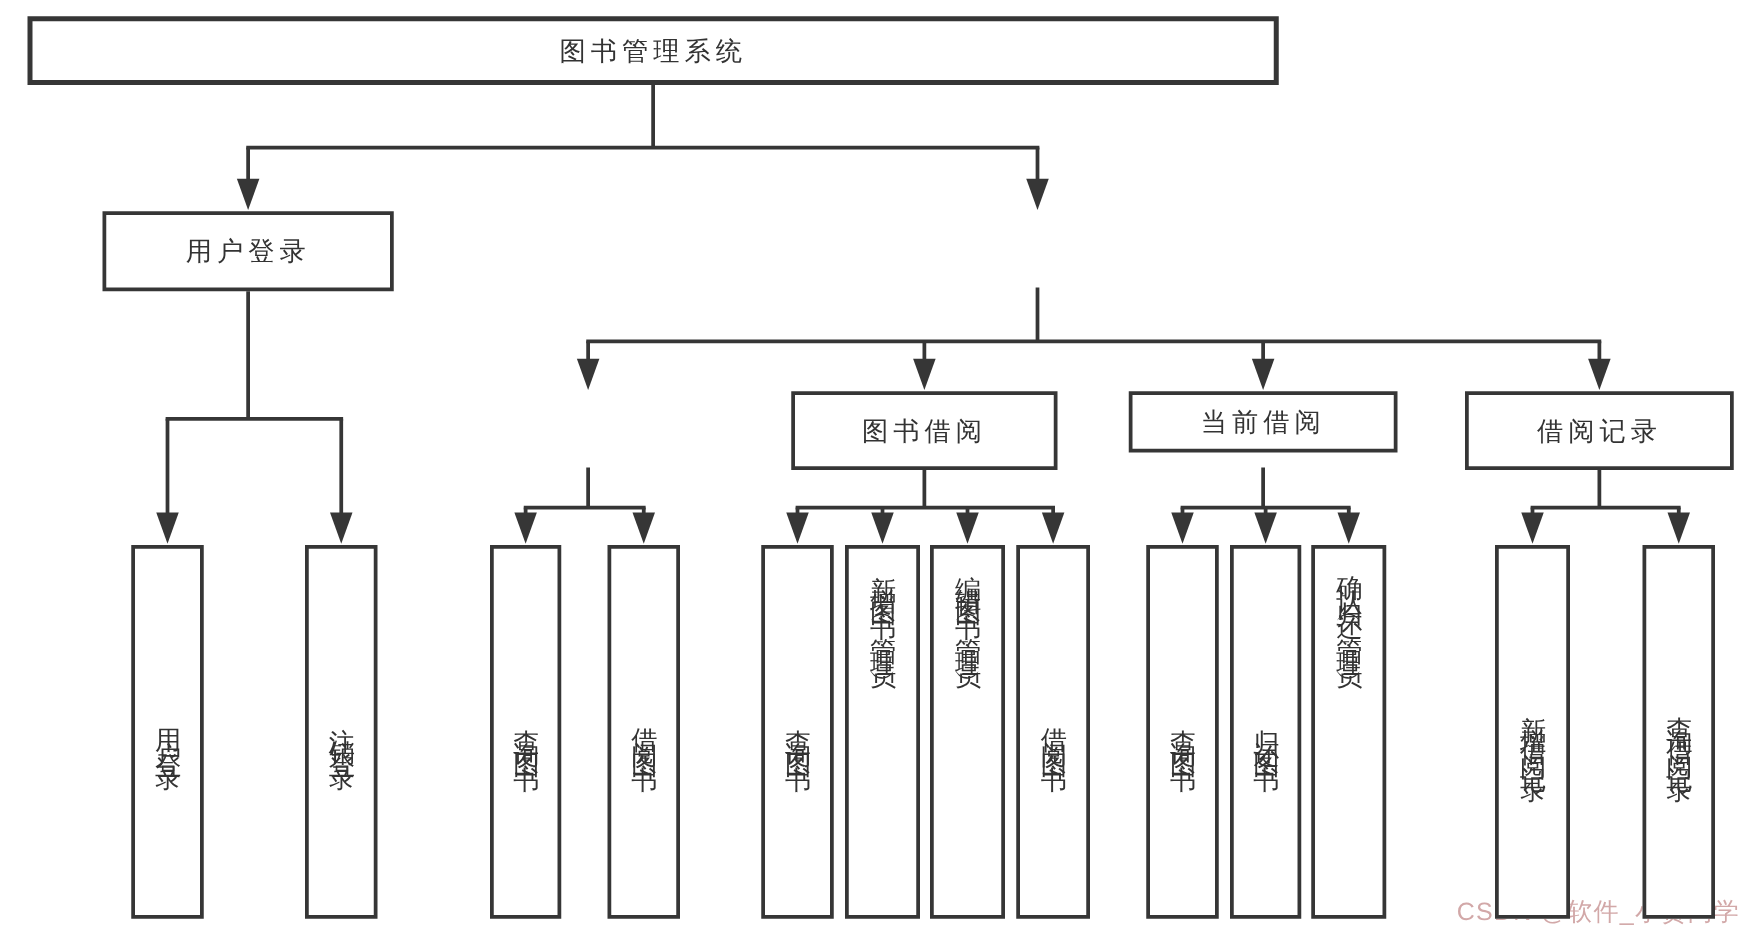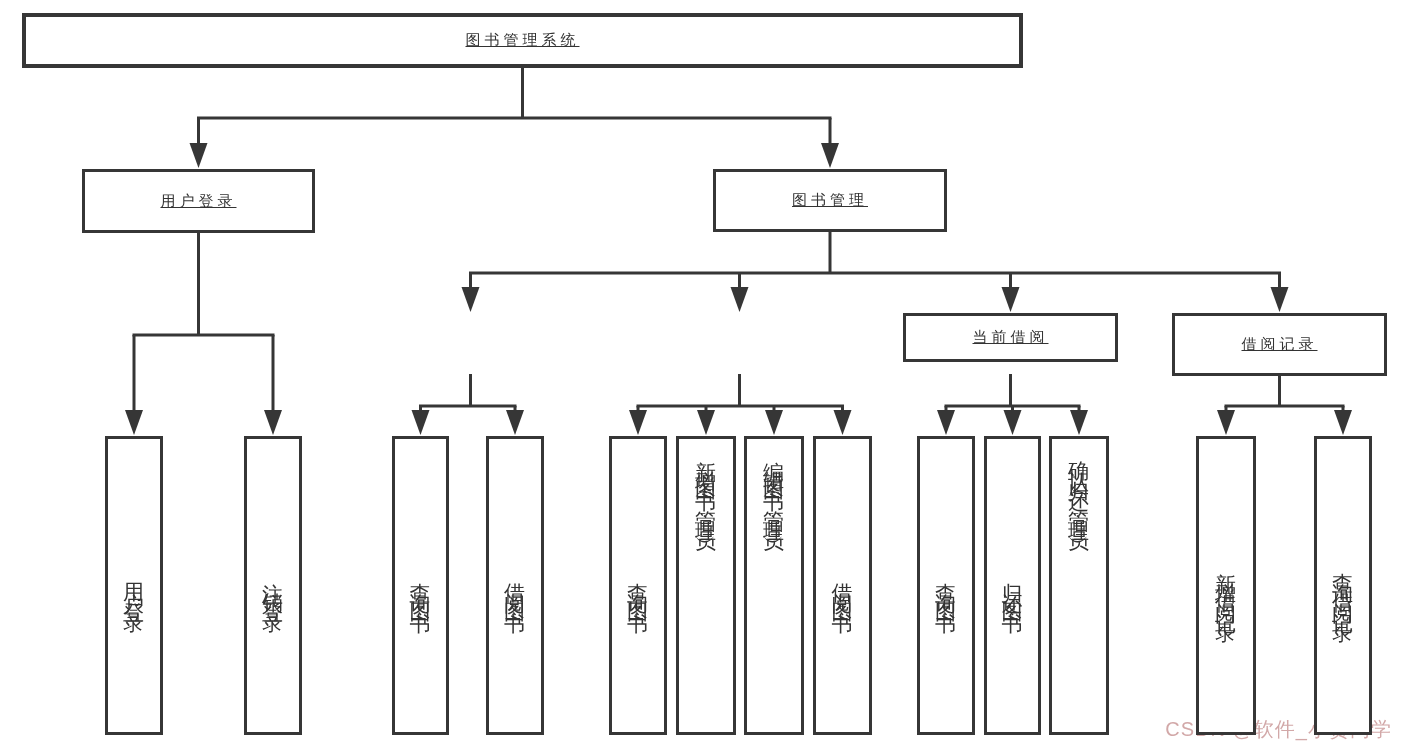--- a/index.html
+++ b/index.html
@@ -20,25 +20,24 @@
   #connectors polygon{fill:var(--line,#363636);stroke:none;}
   .node{
     position:absolute;
     box-sizing:border-box;
     border:3px solid var(--line,#363636);
     background:#fff;
     display:flex;align-items:center;justify-content:center;
   }
   .node.root{border-width:4px;}
   .node .h-label{
-    font-size:15px;
+    font-size:21px;
     letter-spacing:4px;
     white-space:nowrap;
     font-weight:500;
-    text-decoration:underline;
   }
   .node .v-label{
     writing-mode:vertical-rl;
     text-orientation:mixed;
     font-size:21px;
     letter-spacing:10px;
     line-height:1;
     font-weight:500;
   }
   .node.vt{align-items:flex-start;padding-top:5px;}
@@ -108,22 +107,22 @@
       <line x1="1343" y1="406" x2="1343" y2="414"></line>
       <polygon points="1334,410 1352,410 1343,435"></polygon>
     </svg>
   <span class="watermark" style="color: rgb(210, 168, 168);">CSDN @软件_小贺同学</span>
 <div class="node h root" style="left: 22px; top: 13px; width: 1001px; height: 55px;">
       <span class="h-label">图书管理系统</span>
     </div>
     <div class="node h" style="left: 82px; top: 169px; width: 233px; height: 64px;">
       <span class="h-label">用户登录</span>
     </div>
-    <div class="node h" style="left: 713px; top: 169px; width: 234px; height: 63px;">
-      <span class="h-label">图书管理</span>
+    <div class="node h" style="left: 633px; top: 313px; width: 213px; height: 63px;">
+      <span class="h-label">图书借阅</span>
     </div>
     <div class="node h" style="left: 903px; top: 313px; width: 215px; height: 49px;">
       <span class="h-label">当前借阅</span>
     </div>
     <div class="node h" style="left: 1172px; top: 313px; width: 215px; height: 63px; text-align: center;">
       <span class="h-label">借阅记录</span>
     </div>
     <div class="node v" style="left: 105px; top: 436px; width: 58px; height: 299px;">
       <span class="v-label">用户登录</span>
     </div>

